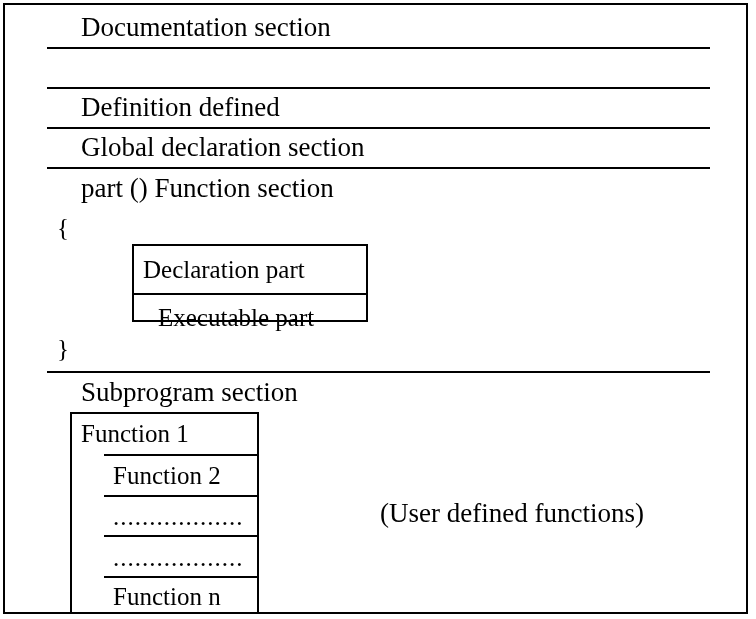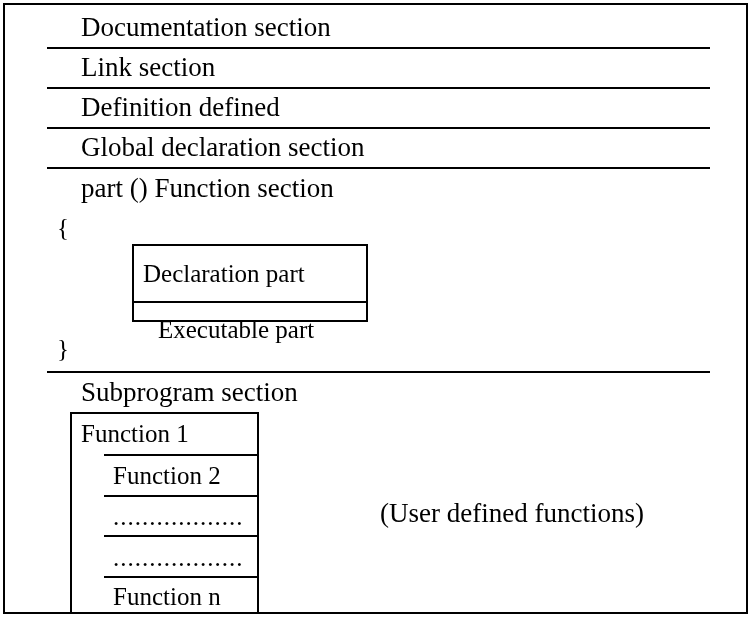--- a/index.html
+++ b/index.html
@@ -82,21 +82,21 @@
   .box-row {
     box-sizing: border-box;
     display: flex;
     align-items: center;
     padding-left: 9px;
     font-size: 25px;
     white-space: nowrap;
     overflow: hidden;
   }
   #main-body-box .box-row {
-    height: 55px;
+    height: 47px;
   }
   #main-body-box .box-row + .box-row {
     border-top: 2px solid #000000;
     padding-left: 24px;
   }
 
   #function-list-box .box-row {
     height: 40.4px;
   }
   #function-list-box .box-row + .box-row {
@@ -120,21 +120,20 @@
 </head>
 <body>
 
 <div id="canvas">
 
   <div class="outer-frame"></div>
 
   <div class="section-label" style="top:14px;">Documentation section</div>
   <div class="section-rule" style="top:47px;"></div>
 
-  <div class="section-label" style="top:54px;">Link section</div>
   <div class="section-rule" style="top:87px;"></div>
 
   <div class="section-label" style="top:94px;">Definition defined</div>
   <div class="section-rule" style="top:127px;"></div>
 
   <div class="section-label" style="top:134px;">Global declaration section</div>
   <div class="section-rule" style="top:167px;"></div>
 
   <div class="section-label" style="top:175px;">part () Function section</div>
 

